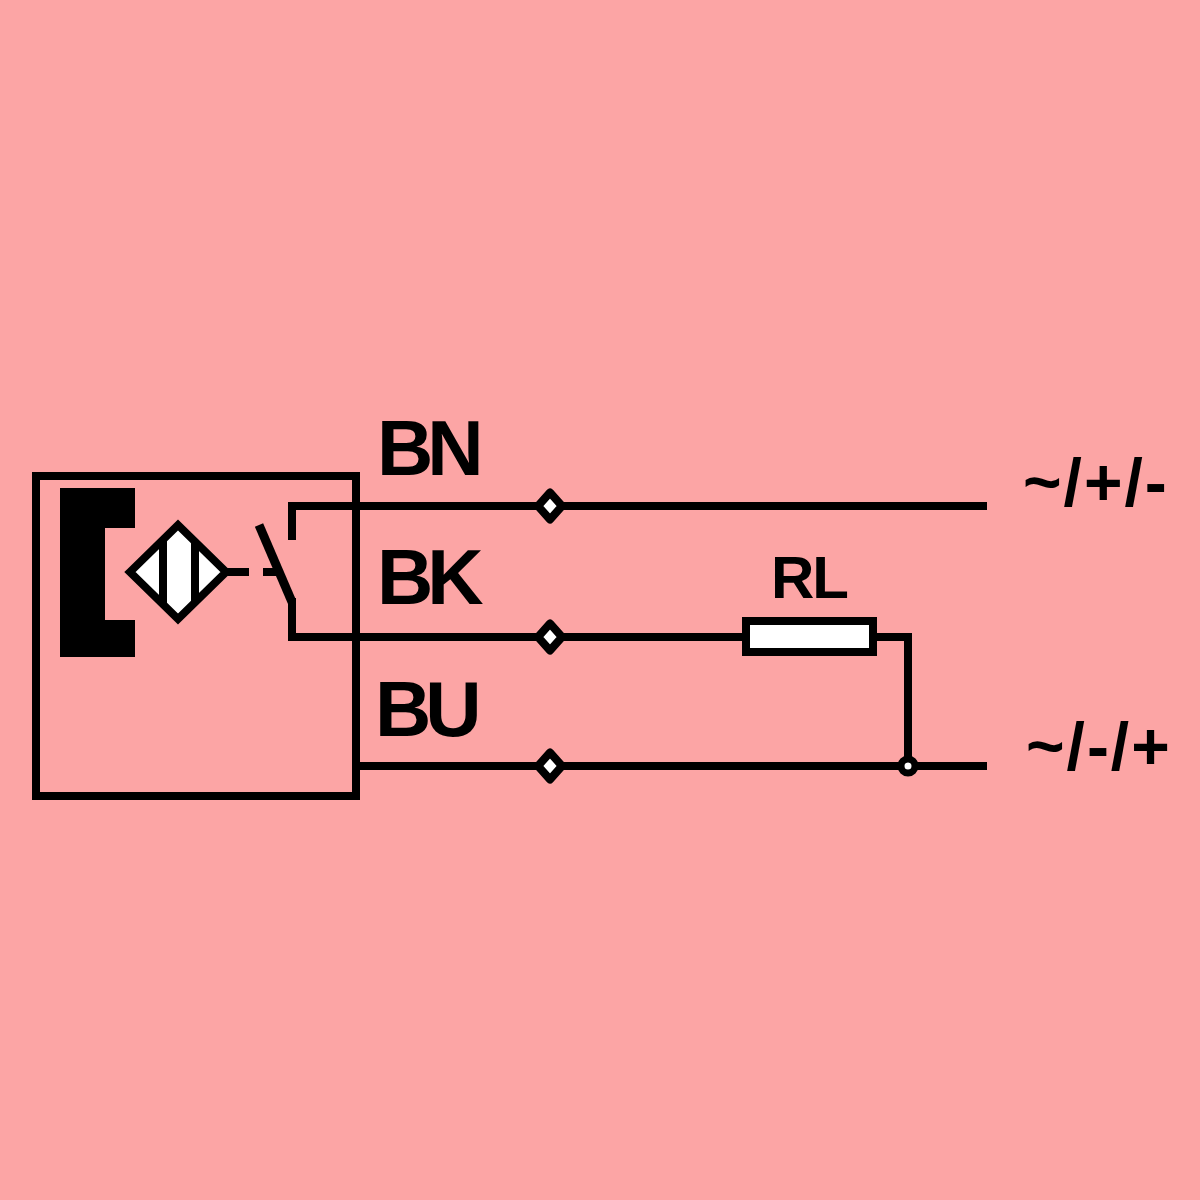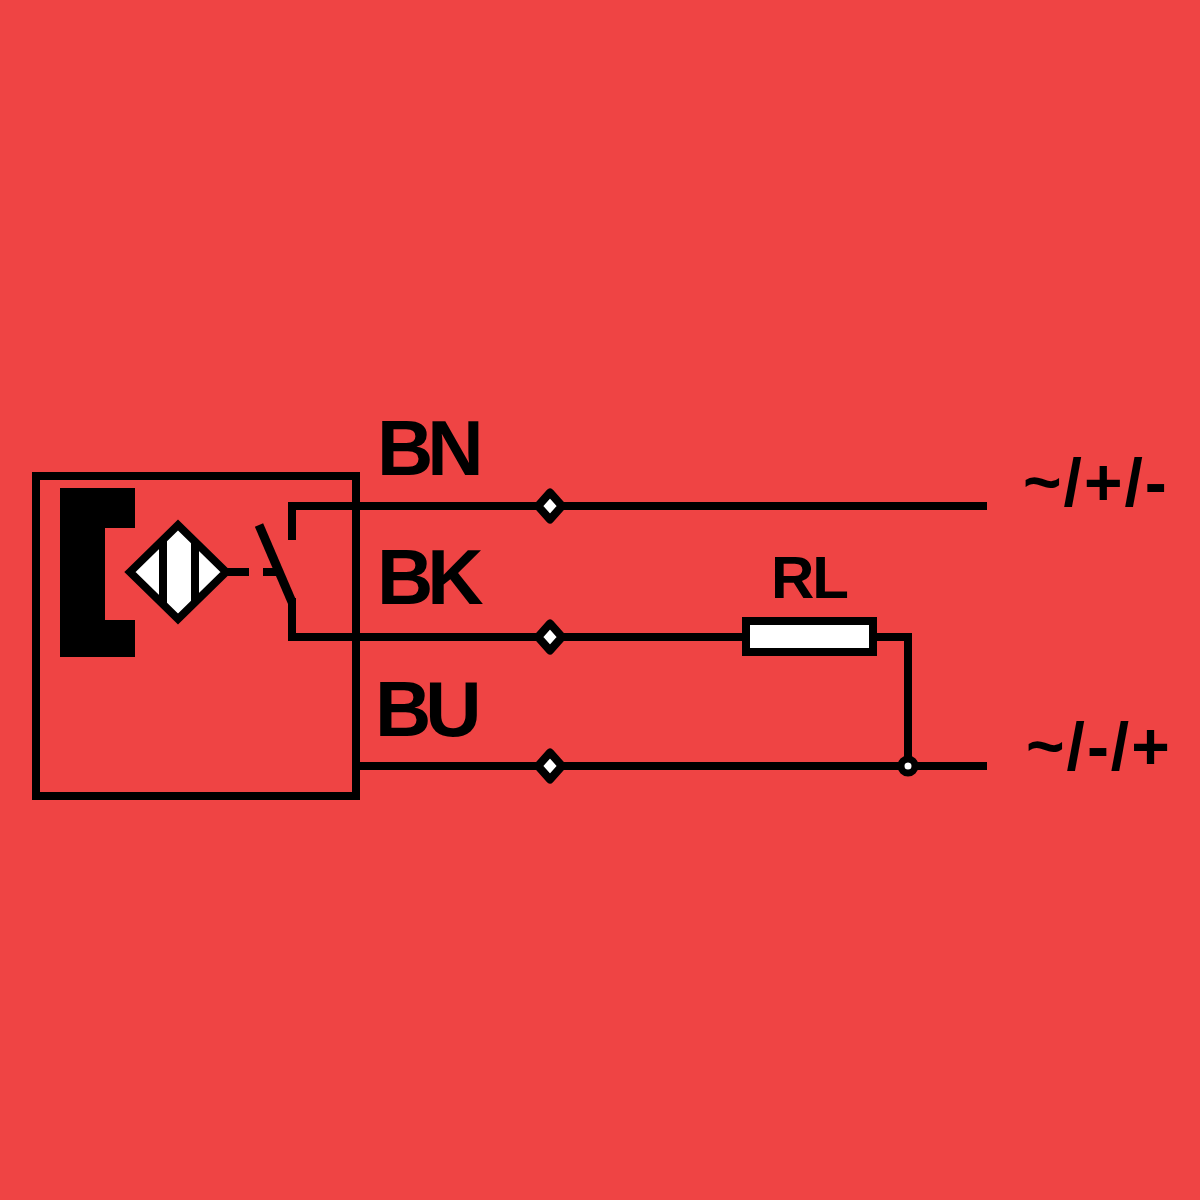--- a/index.html
+++ b/index.html
@@ -4,21 +4,21 @@
 <style>
   html, body {
     margin: 0;
     padding: 0;
     background: #ffffff;
   }
   .stage {
     position: relative;
     width: 1200px;
     height: 1200px;
-    background: #ef4444;
+    background: #fca5a5;
     overflow: hidden;
     font-family: "Liberation Sans", "DejaVu Sans", sans-serif;
   }
   svg { display: block; }
   .lbl {
     font-family: "Liberation Sans", "DejaVu Sans", sans-serif;
     font-weight: bold;
     fill: #000000;
   }
   .lbl-wire     { font-size: 78px; letter-spacing: -6px; }

